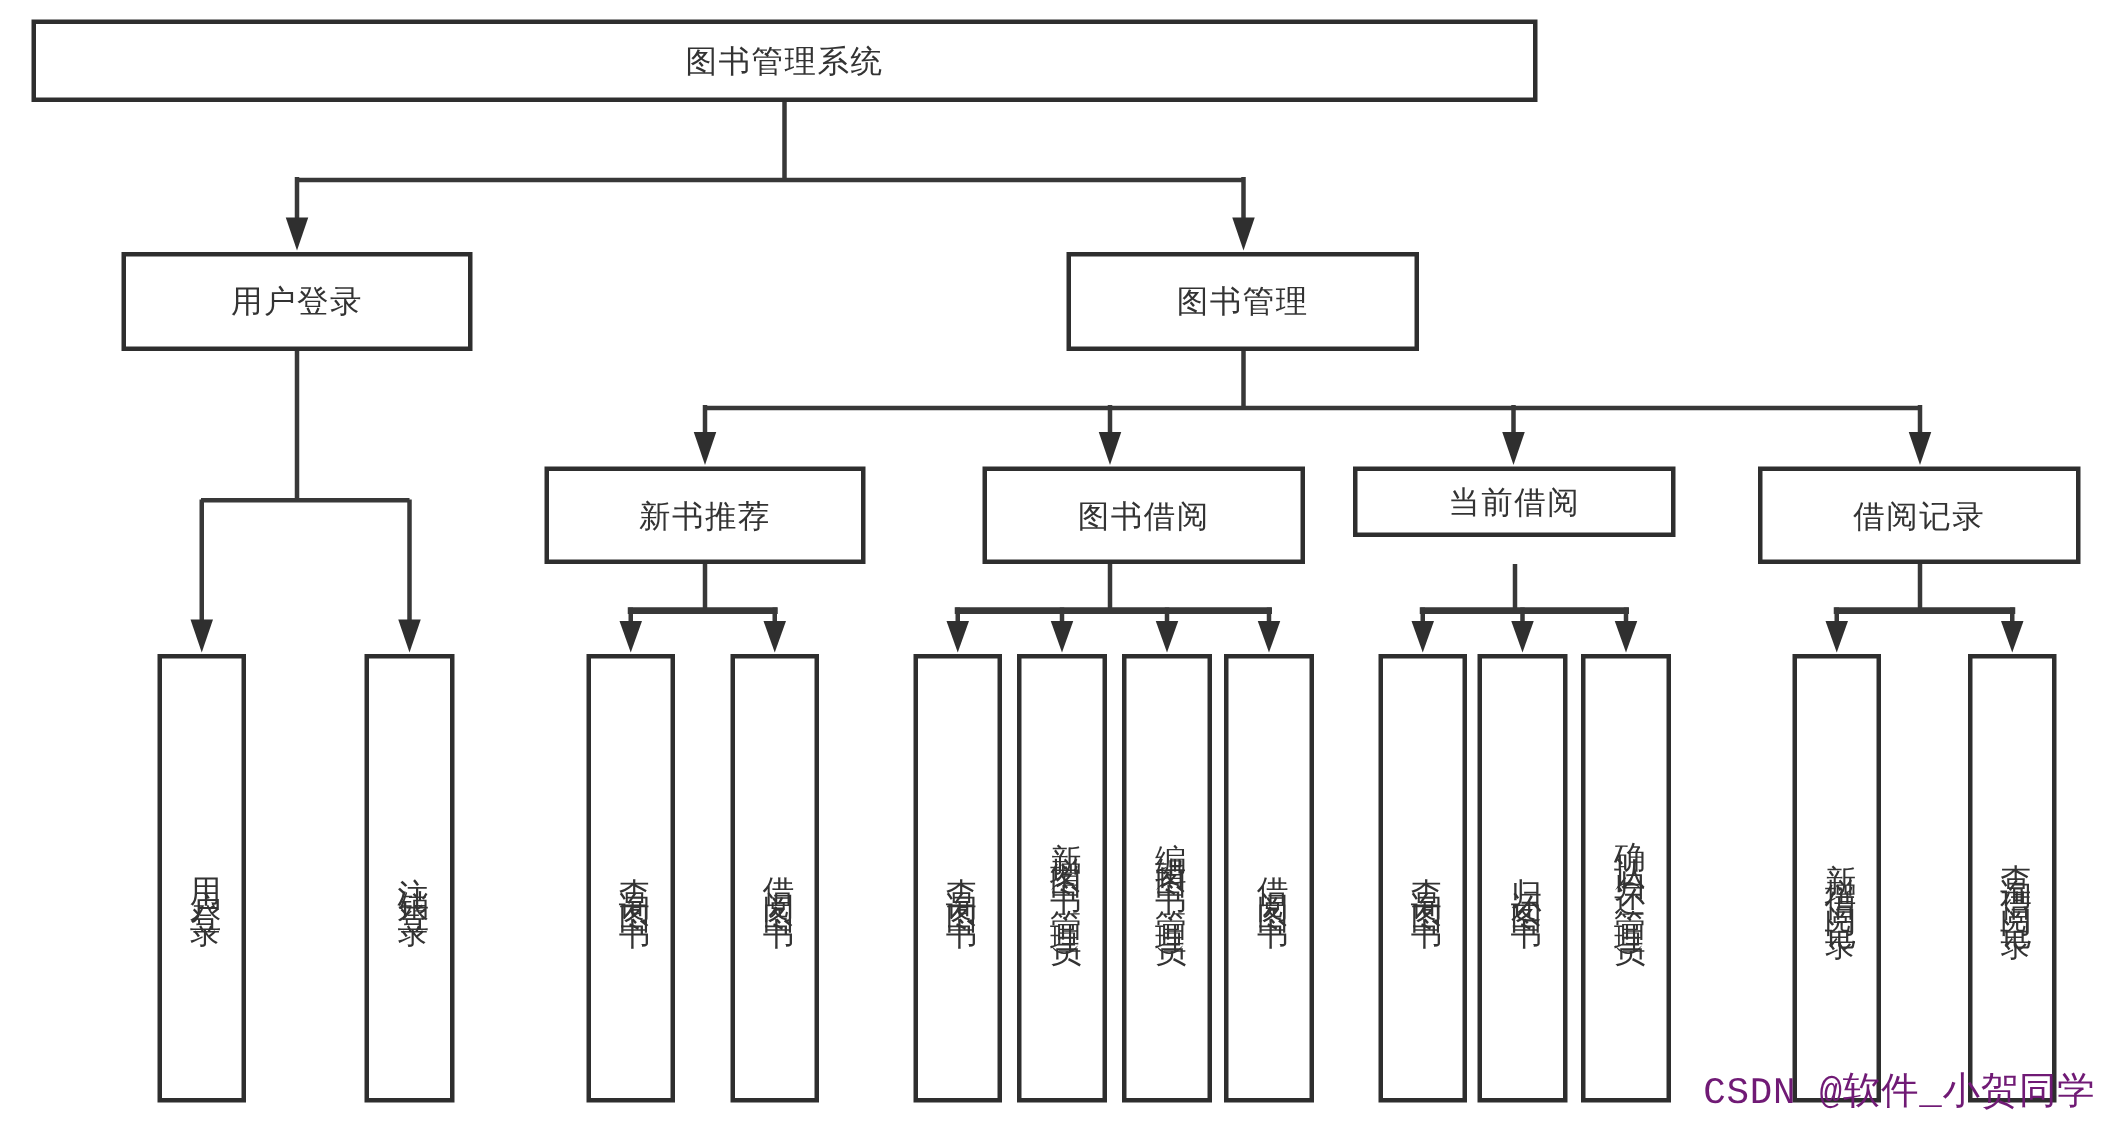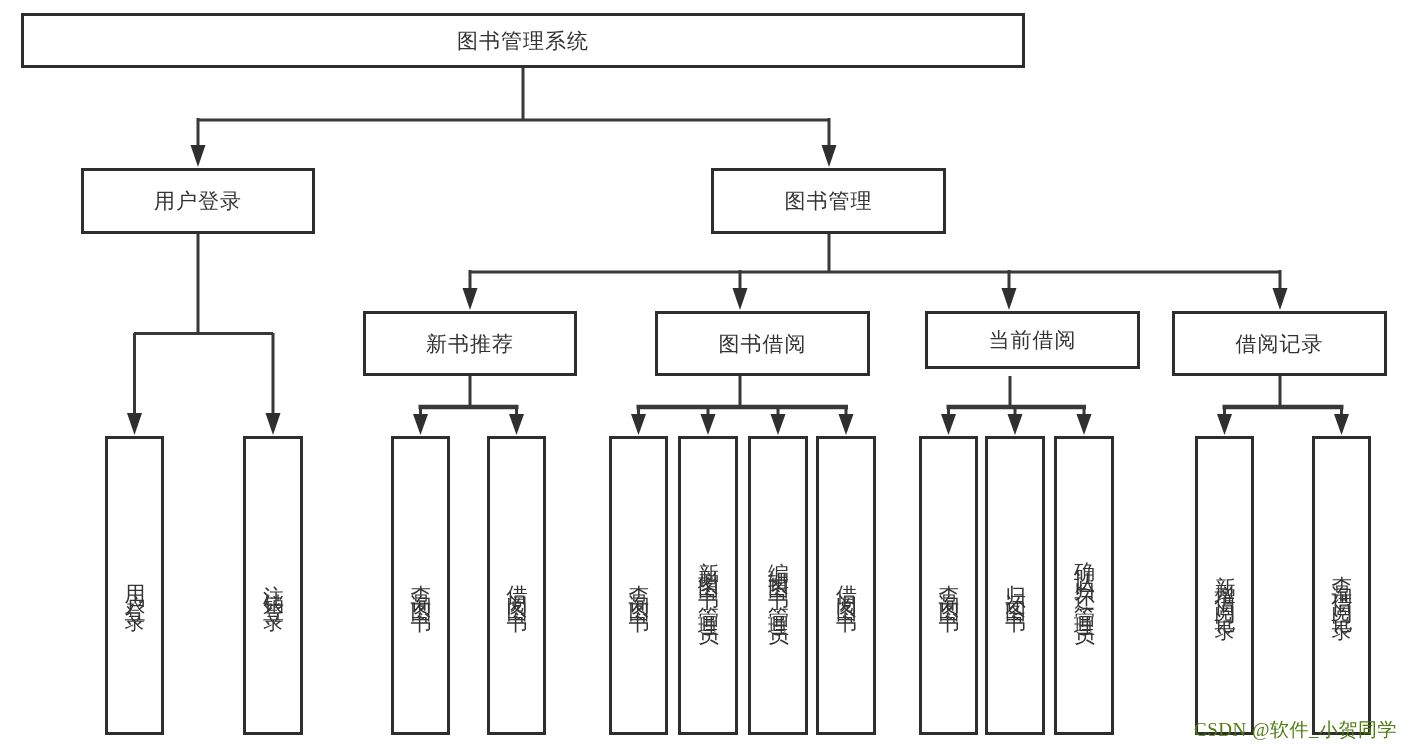--- a/index.html
+++ b/index.html
@@ -1,49 +1,49 @@
 <!DOCTYPE html>
 <html><head>
 <meta charset="utf-8">
 <style>
   html,body{margin:0;padding:0;background:#ffffff;}
   .canvas{
     position:relative;width:1405px;height:747px;background:#ffffff;overflow:hidden;
-    font-family:Liberation Serif, serif;
+    font-family:Liberation Mono, monospace;
   }
   .connector-layer{position:absolute;left:0;top:0;width:1405px;height:747px;}
   .node{
     position:absolute;box-sizing:border-box;background:#ffffff;
     border:3px solid #2e2e2e;display:flex;align-items:center;justify-content:center;
     color:#333333;
   }
   .hnode{font-size:21px;letter-spacing:1px;white-space:nowrap;}
   .vnode .vtext{
     writing-mode:vertical-rl;text-orientation:mixed;
     font-size:21px;letter-spacing:9px;line-height:1;color:#333333;white-space:nowrap;
   }
   
   .n-root   {left:21px;  top:13px;  width:1004px;height:55px;}
   .n-login  {left:81px;  top:168px; width:234px; height:66px;}
   .n-mgmt   {left:711px; top:168px; width:235px; height:66px;}
   .n-rec    {left:363px; top:311px; width:214px; height:65px;}
   .n-borrow {left:655px; top:311px; width:215px; height:65px;}
-  .n-current{left:902px; top:311px; width:215px; height:58px;margin-left:23px;}
+  .n-current{left:902px; top:311px; width:215px; height:47px;}
   .n-records{left:1172px;top:311px; width:215px; height:65px;}
   .leaf{top:436px;height:299px;}
   .l-a1{left:105px;width:59px;}  .l-a2{left:243px;width:60px;}
   .l-b1{left:391px;width:59px;}  .l-b2{left:487px;width:59px;}
   .l-c1{left:609px;width:59px;}  .l-c2{left:678px;width:60px;}
   .l-c3{left:748px;width:60px;}  .l-c4{left:816px;width:60px;}
   .l-d1{left:919px;width:59px;}  .l-d2{left:985px;width:60px;}
   .l-d3{left:1054px;width:60px;}
   .l-e1{left:1195px;width:59px;} .l-e2{left:1312px;width:59px;}
   .watermark{
     position:absolute;right:8px;bottom:4px;z-index:5;
-    font-size:19px;color:#4d7c0f;letter-spacing:0.5px;white-space:nowrap;
+    font-size:25px;color:#701a75;letter-spacing:0.5px;white-space:nowrap;
   }
 </style>
 </head>
 <body>
 
 <div class="canvas">
 
   <svg class="connector-layer" viewBox="0 0 1405 747" xmlns="http://www.w3.org/2000/svg">
     <g stroke="#383838" stroke-width="3" fill="none">
 

